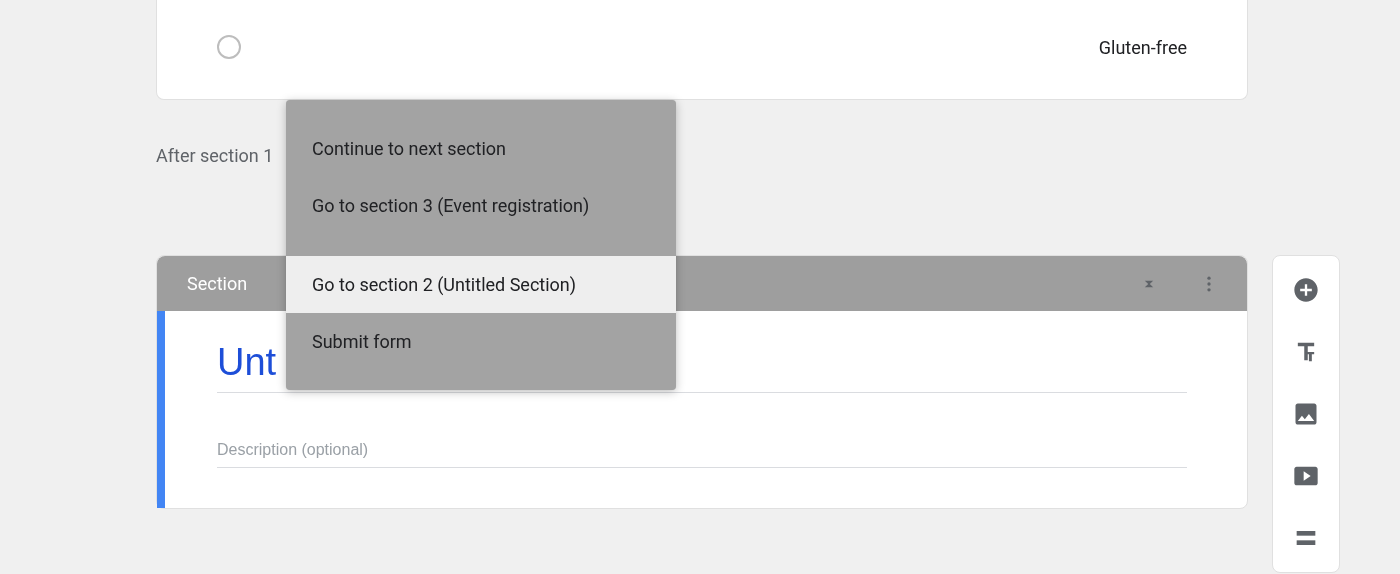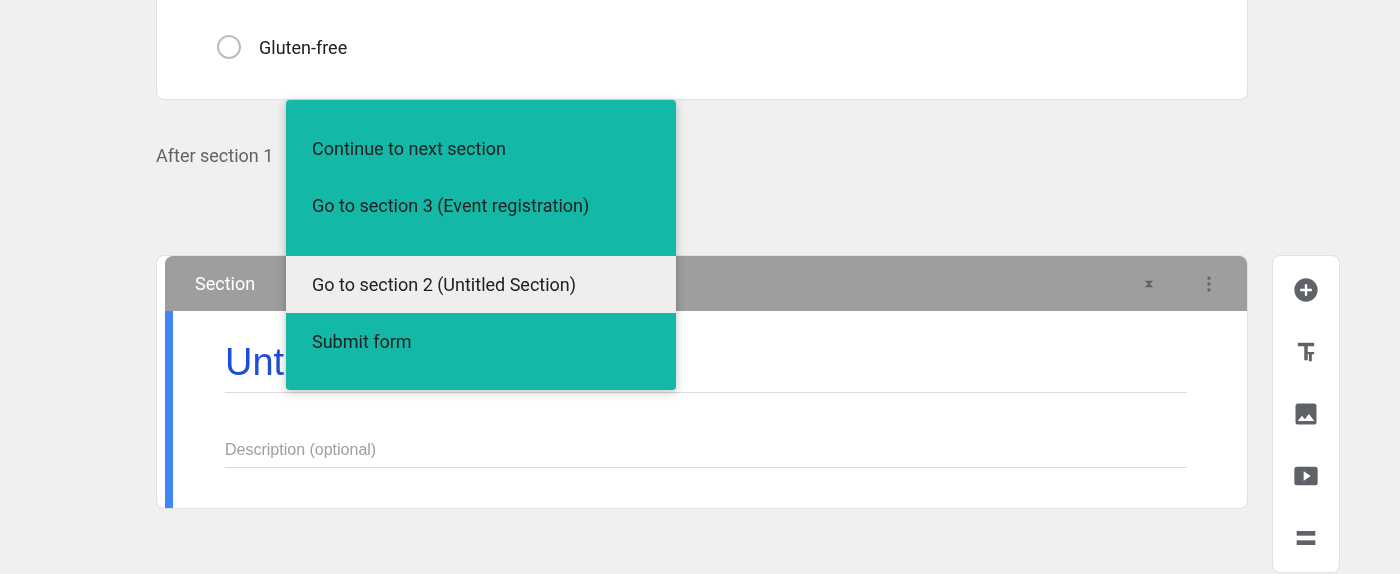--- a/index.html
+++ b/index.html
@@ -24,20 +24,21 @@
       border: 1px solid #e0e0e0;
       border-top: none;
       border-radius: 0 0 8px 8px;
       padding: 20px 60px 40px 60px;
     }
     .radio-option {
       display: flex;
       align-items: center;
       gap: 18px;
       margin-top: 15px;
+      justify-content: space-between;
     }
     .radio-circle {
       width: 24px;
       height: 24px;
       border: 2.5px solid #bdbdbd;
       border-radius: 50%;
       flex-shrink: 0;
     }
     .radio-label {
       font-size: 18px;
@@ -52,21 +53,20 @@
     }
     .section-card {
       position: absolute;
       left: 156px;
       top: 255px;
       width: 1092px;
       background: #fff;
       border: 1px solid #e0e0e0;
       border-radius: 8px;
       overflow: visible;
-      padding-left: 8px;
     }
     .section-header-bar {
       background: #9e9e9e;
       height: 55px;
       border-radius: 8px 8px 0 0;
       display: flex;
       align-items: center;
       padding: 0 30px;
       position: relative;
     }
@@ -130,21 +130,21 @@
       background: transparent;
     }
     .section-desc-input::placeholder {
       color: #9aa0a6;
     }
     .dropdown-menu {
       position: absolute;
       left: 286px;
       top: 100px;
       width: 390px;
-      background: #14b8a6;
+      background: #a3a3a3;
       border-radius: 4px;
       box-shadow: 0 2px 10px rgba(0,0,0,0.25), 0 0 1px rgba(0,0,0,0.1);
       z-index: 100;
       padding: 20px 0;
     }
     .dropdown-item {
       padding: 18px 26px;
       font-size: 18px;
       color: #202124;
       cursor: pointer;

